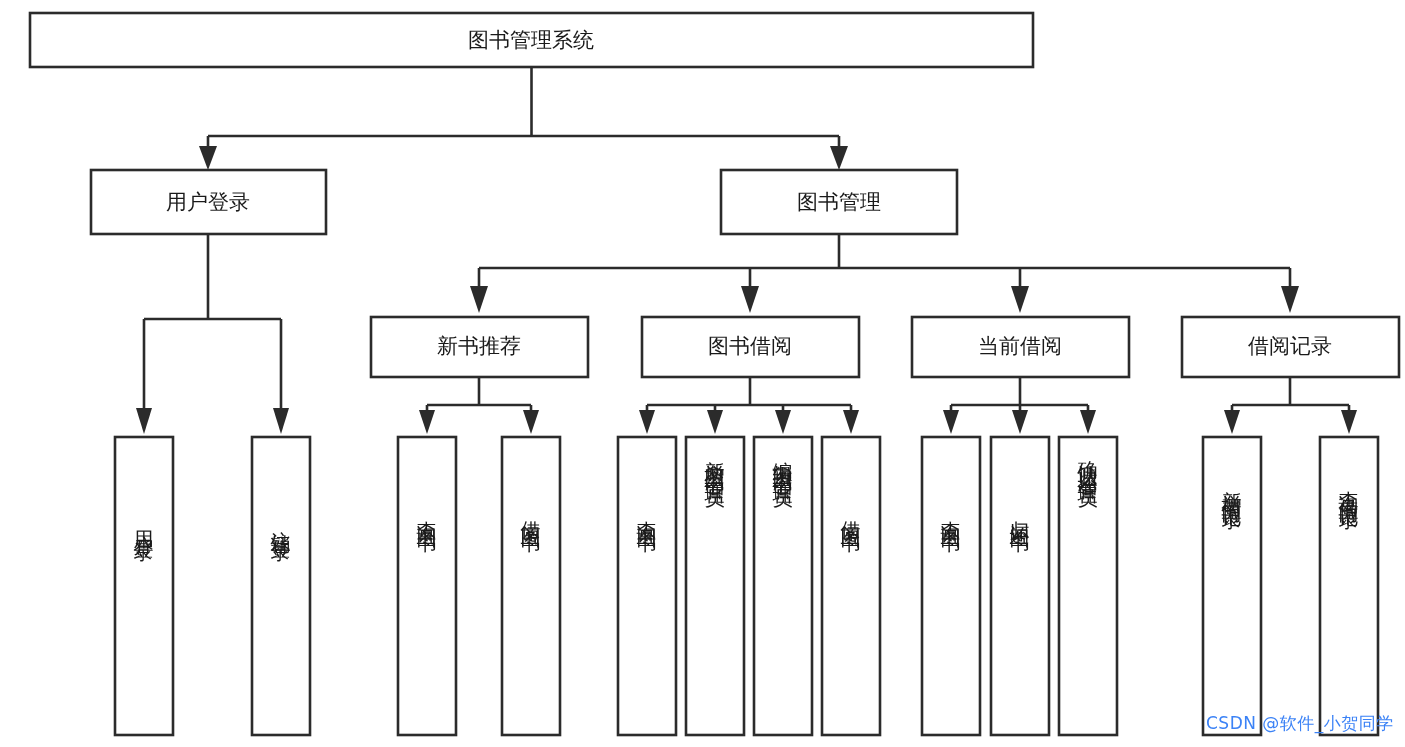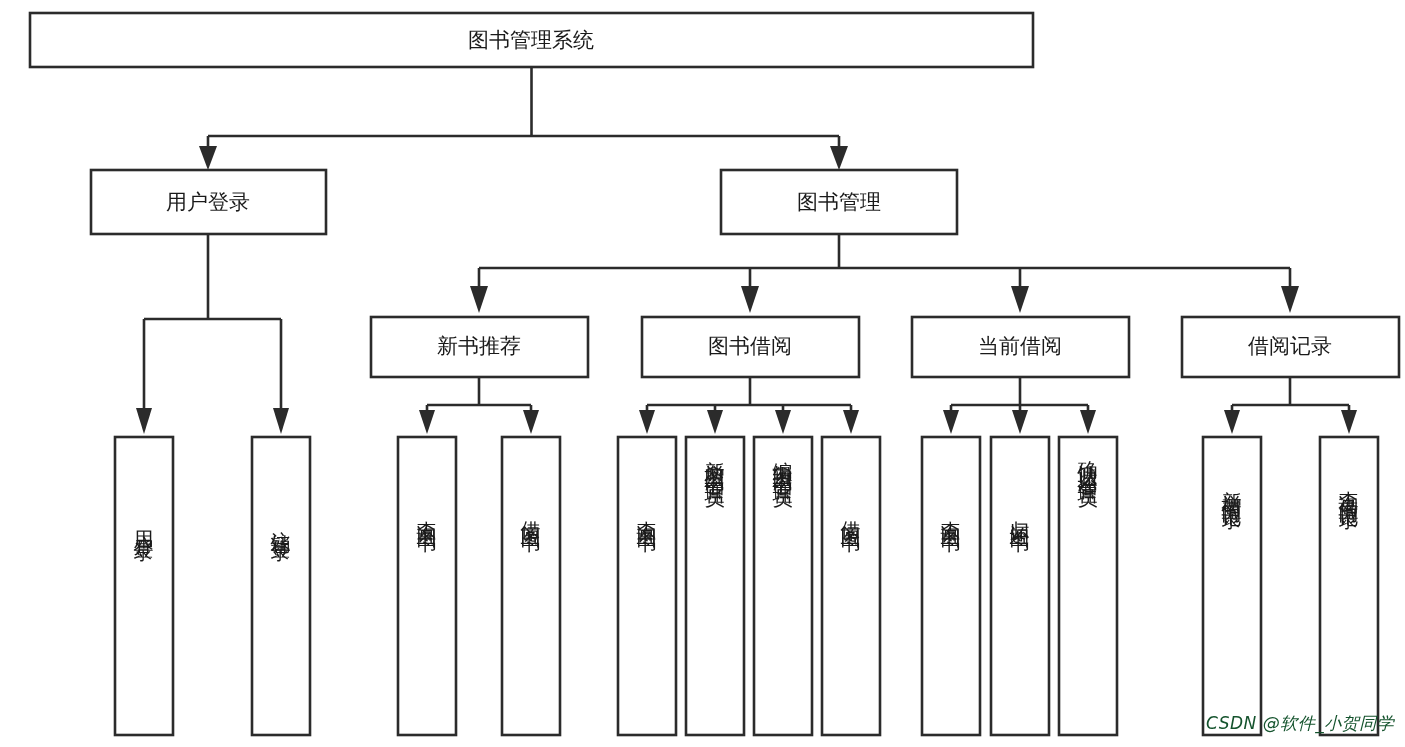--- a/index.html
+++ b/index.html
@@ -62,24 +62,23 @@
     font-size: 20px;
     line-height: 1;
     letter-spacing: 4px;
     color: #1a1a1a;
     white-space: nowrap;
   }
   .watermark {
     position: absolute;
     font-family: "DejaVu Sans", "Liberation Sans", sans-serif;
     font-size: 17px;
-    color: #14532d;
+    color: #3b82f6;
     white-space: nowrap;
     letter-spacing: 0.5px;
-    font-style: italic;
   }
 </style>
 </head>
 <body>
 
 <div id="diagram-root">
 
   <svg class="diagram-canvas" viewBox="0 0 1405 747">
 
     <g>

